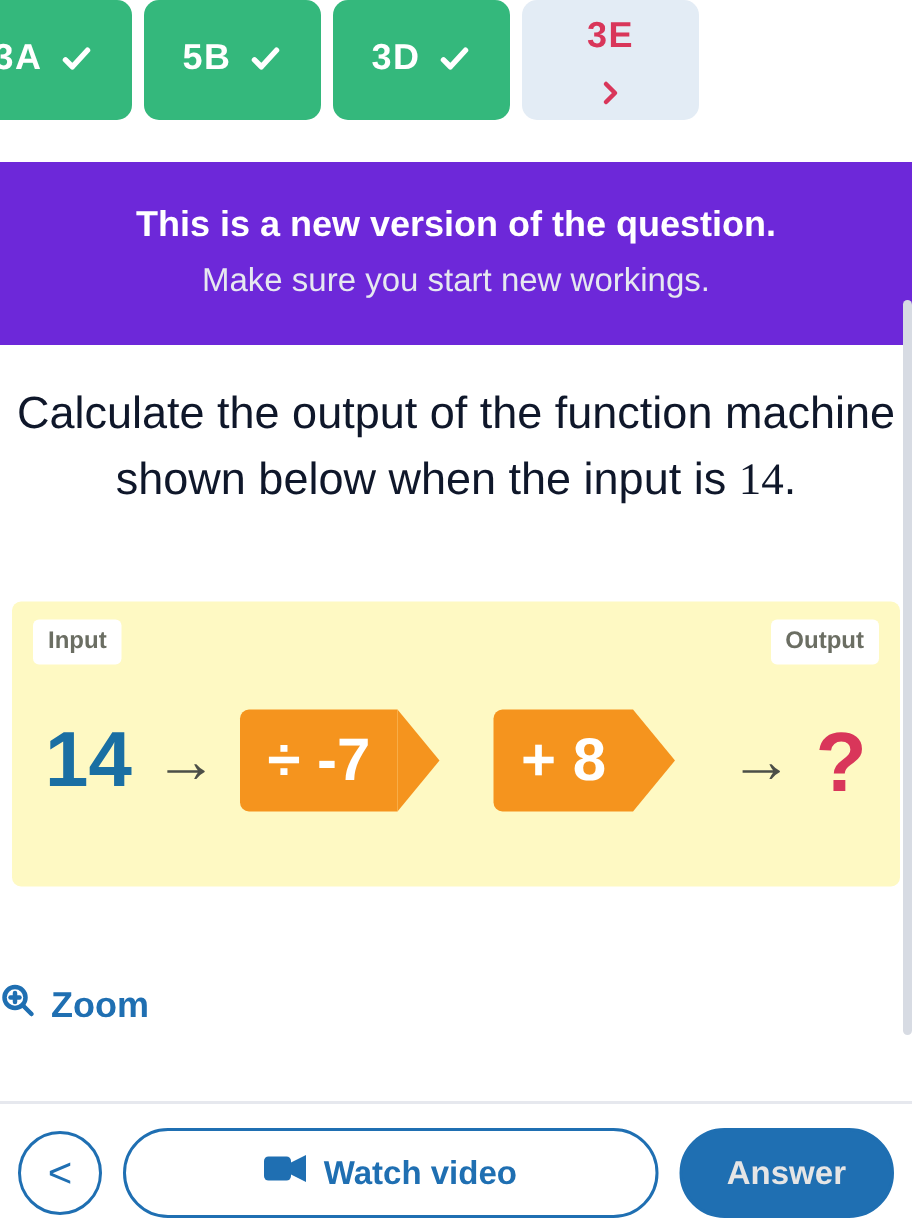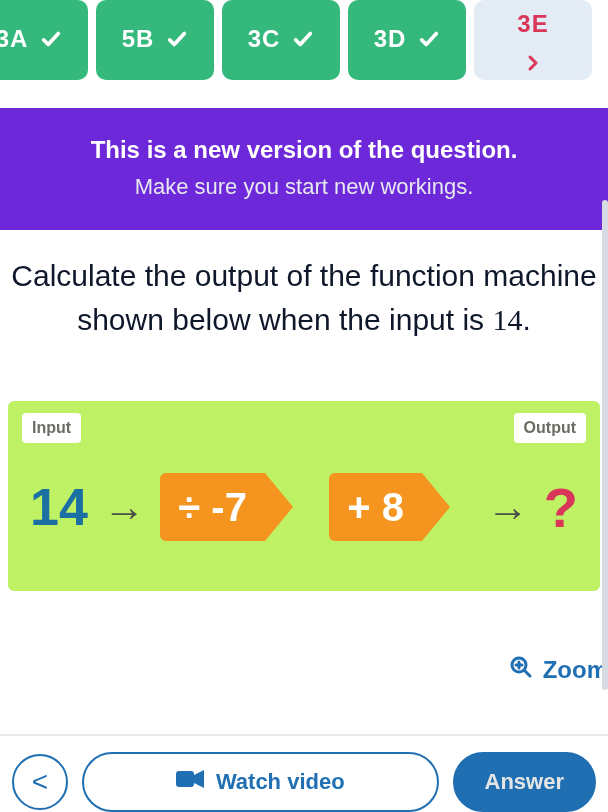--- a/index.html
+++ b/index.html
@@ -67,21 +67,21 @@
     font-size: 30px;
     color: #0f172a;
     padding: 24px 10px 10px 10px;
     line-height: 1.45;
   }
   .question .num {
     font-family: Georgia, 'Times New Roman', serif;
   }
   
   .machine {
-    background: #bef264;
+    background: #fef9c3;
     margin: 50px 8px 0 8px;
     padding: 16px 18px 50px 18px;
     border-radius: 6px;
     position: relative;
   }
   .io-label {
     position: absolute;
     top: 12px;
     background: #fff;
     color: #6b6e63;
@@ -138,21 +138,21 @@
   }
   
   .zoom {
     color: #1f6fb2;
     font-weight: 700;
     font-size: 24px;
     text-align: center;
     margin-top: 64px;
     display: flex;
     align-items: center;
-    justify-content: flex-end;
+    justify-content: flex-start;
     gap: 10px;
   }
   .zoom svg { width: 24px; height: 24px; }
   
   .bottombar {
     position: absolute;
     bottom: 0;
     left: 0;
     right: 0;
     border-top: 2px solid #e6e8ee;
@@ -212,28 +212,20 @@
   <div class="tab">
     <span>3A</span>
     <span class="check">
       <svg viewBox="0 0 24 24" fill="none" stroke="#fff" stroke-width="4" stroke-linecap="round" stroke-linejoin="round">
           <polyline points="4 13 9 18 20 6"></polyline>
         </svg>
     </span>
   </div>
   <div class="tab">
     <span>5B</span>
-    <span class="check">
-      <svg viewBox="0 0 24 24" fill="none" stroke="#fff" stroke-width="4" stroke-linecap="round" stroke-linejoin="round">
-          <polyline points="4 13 9 18 20 6"></polyline>
-        </svg>
-    </span>
-  </div>
-  <div class="tab">
-    <span>3C</span>
     <span class="check">
       <svg viewBox="0 0 24 24" fill="none" stroke="#fff" stroke-width="4" stroke-linecap="round" stroke-linejoin="round">
           <polyline points="4 13 9 18 20 6"></polyline>
         </svg>
     </span>
   </div>
   <div class="tab">
     <span>3D</span>
     <span class="check">
       <svg viewBox="0 0 24 24" fill="none" stroke="#fff" stroke-width="4" stroke-linecap="round" stroke-linejoin="round">

